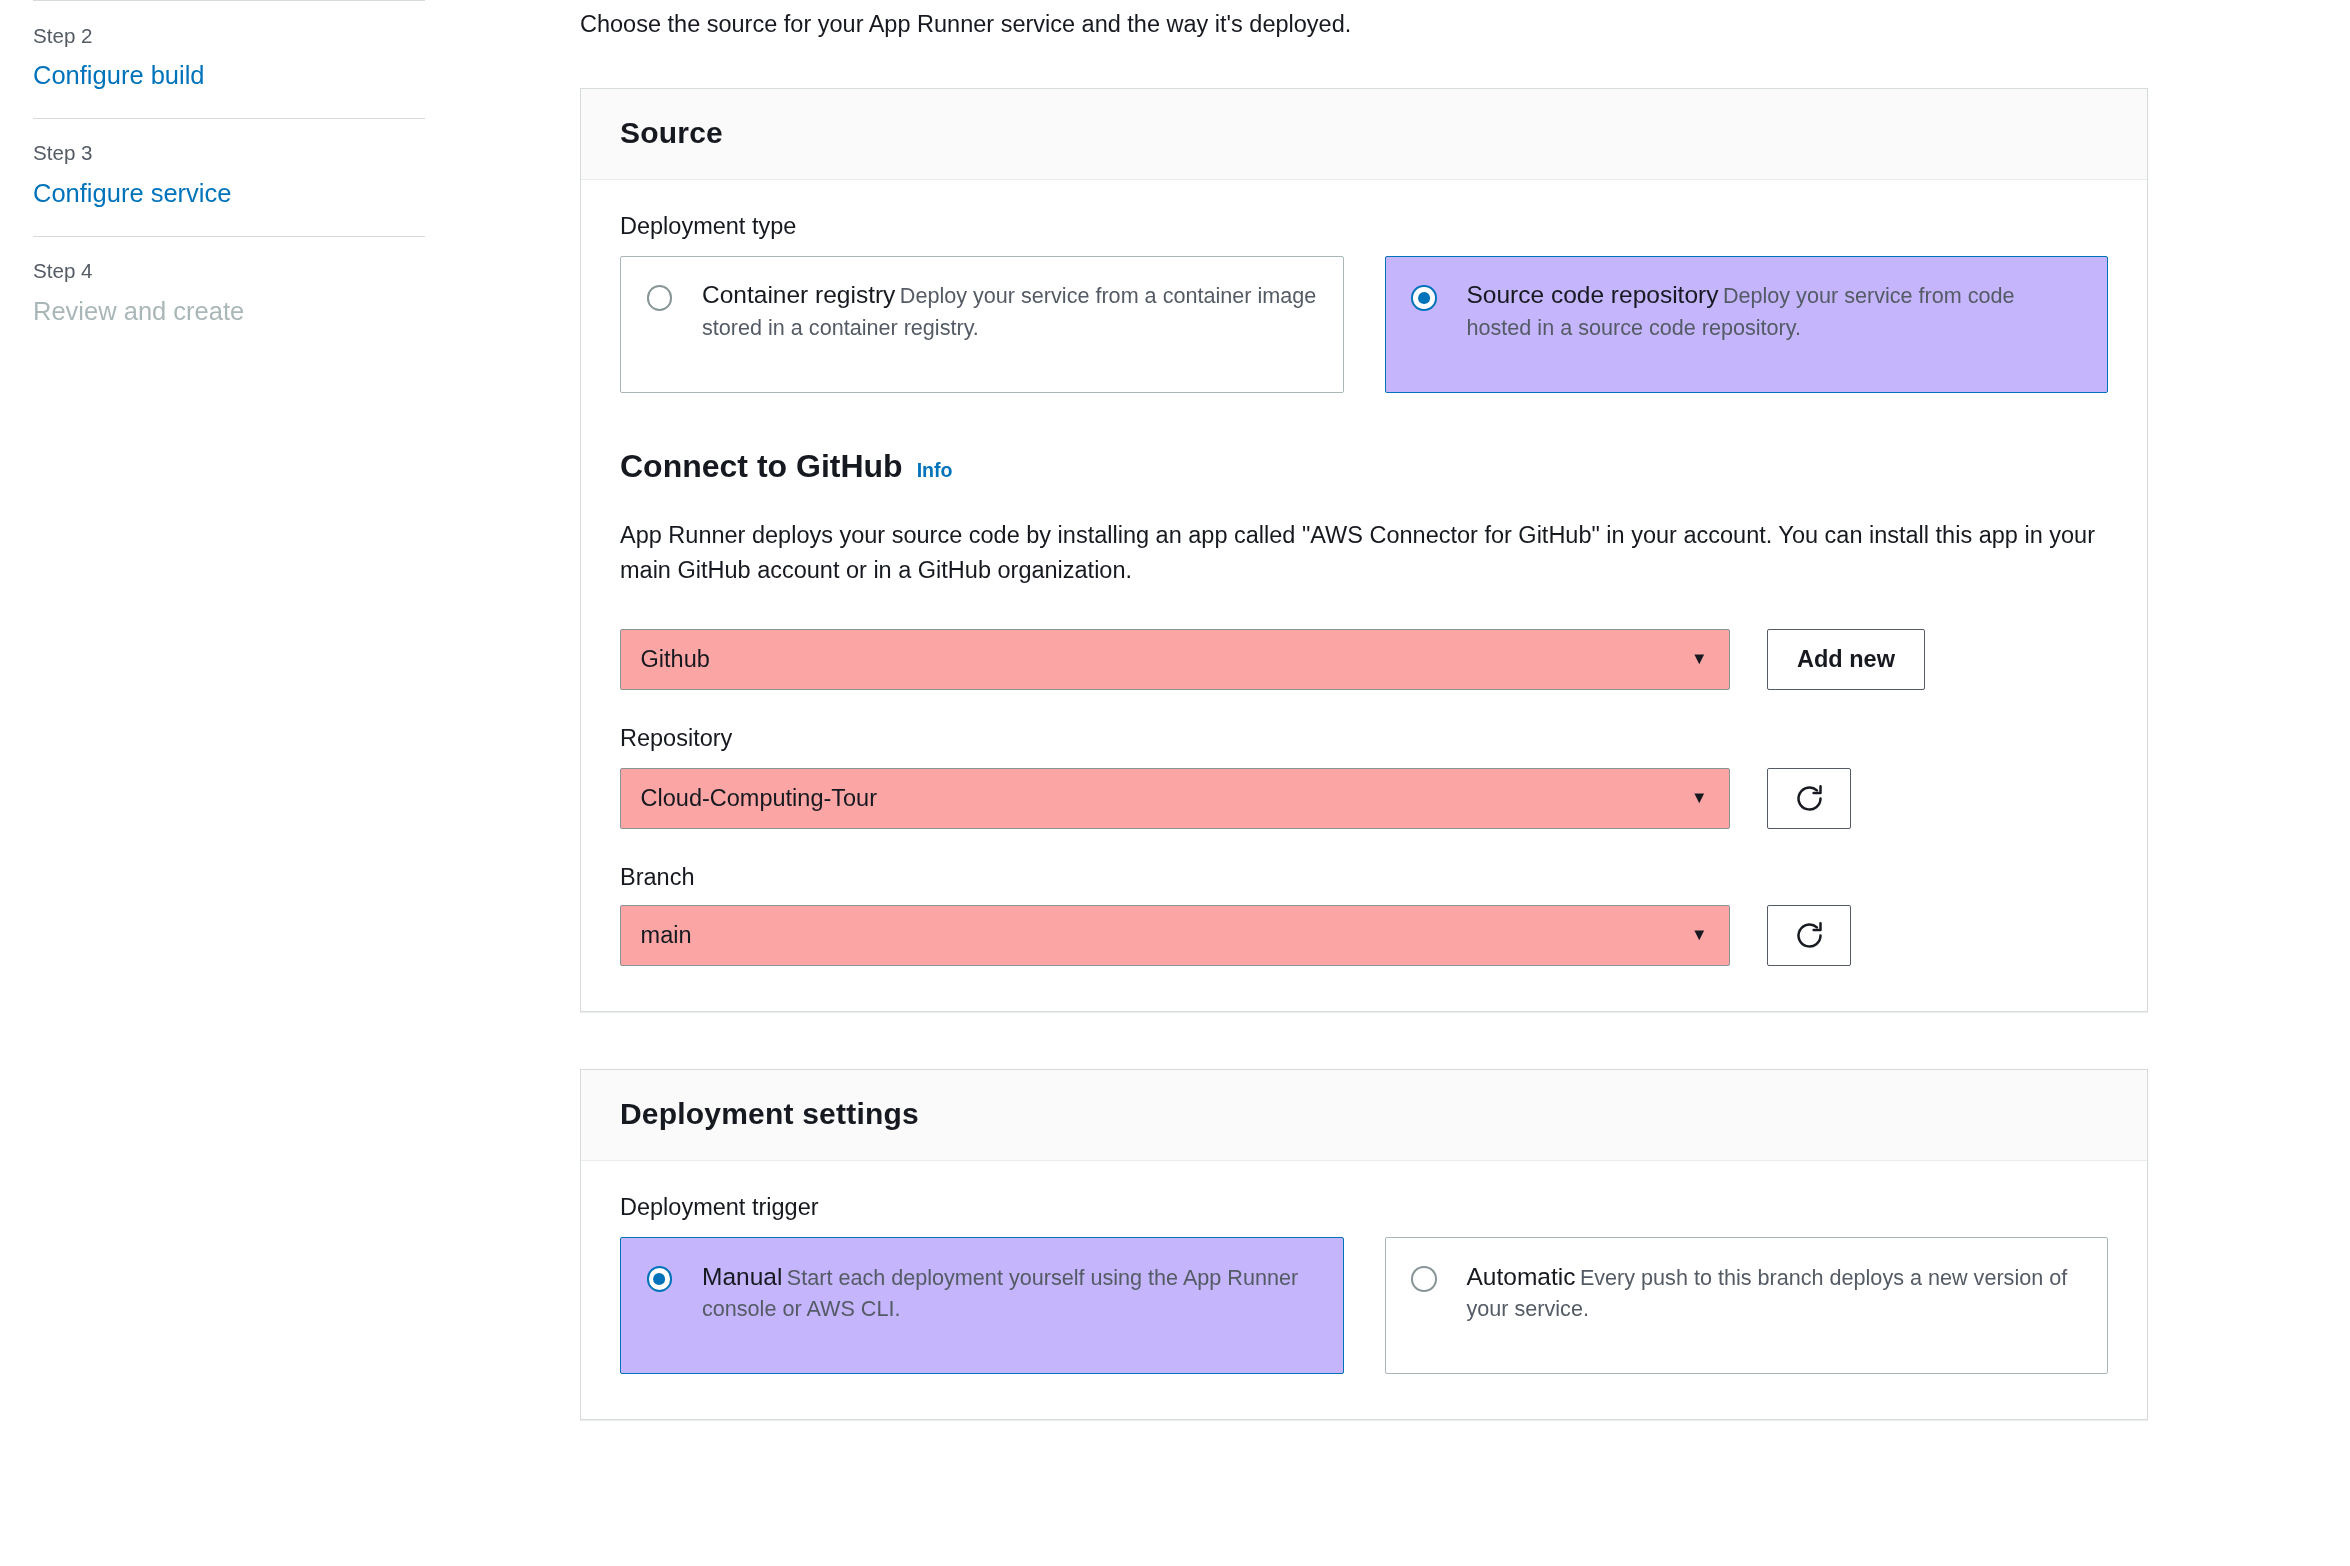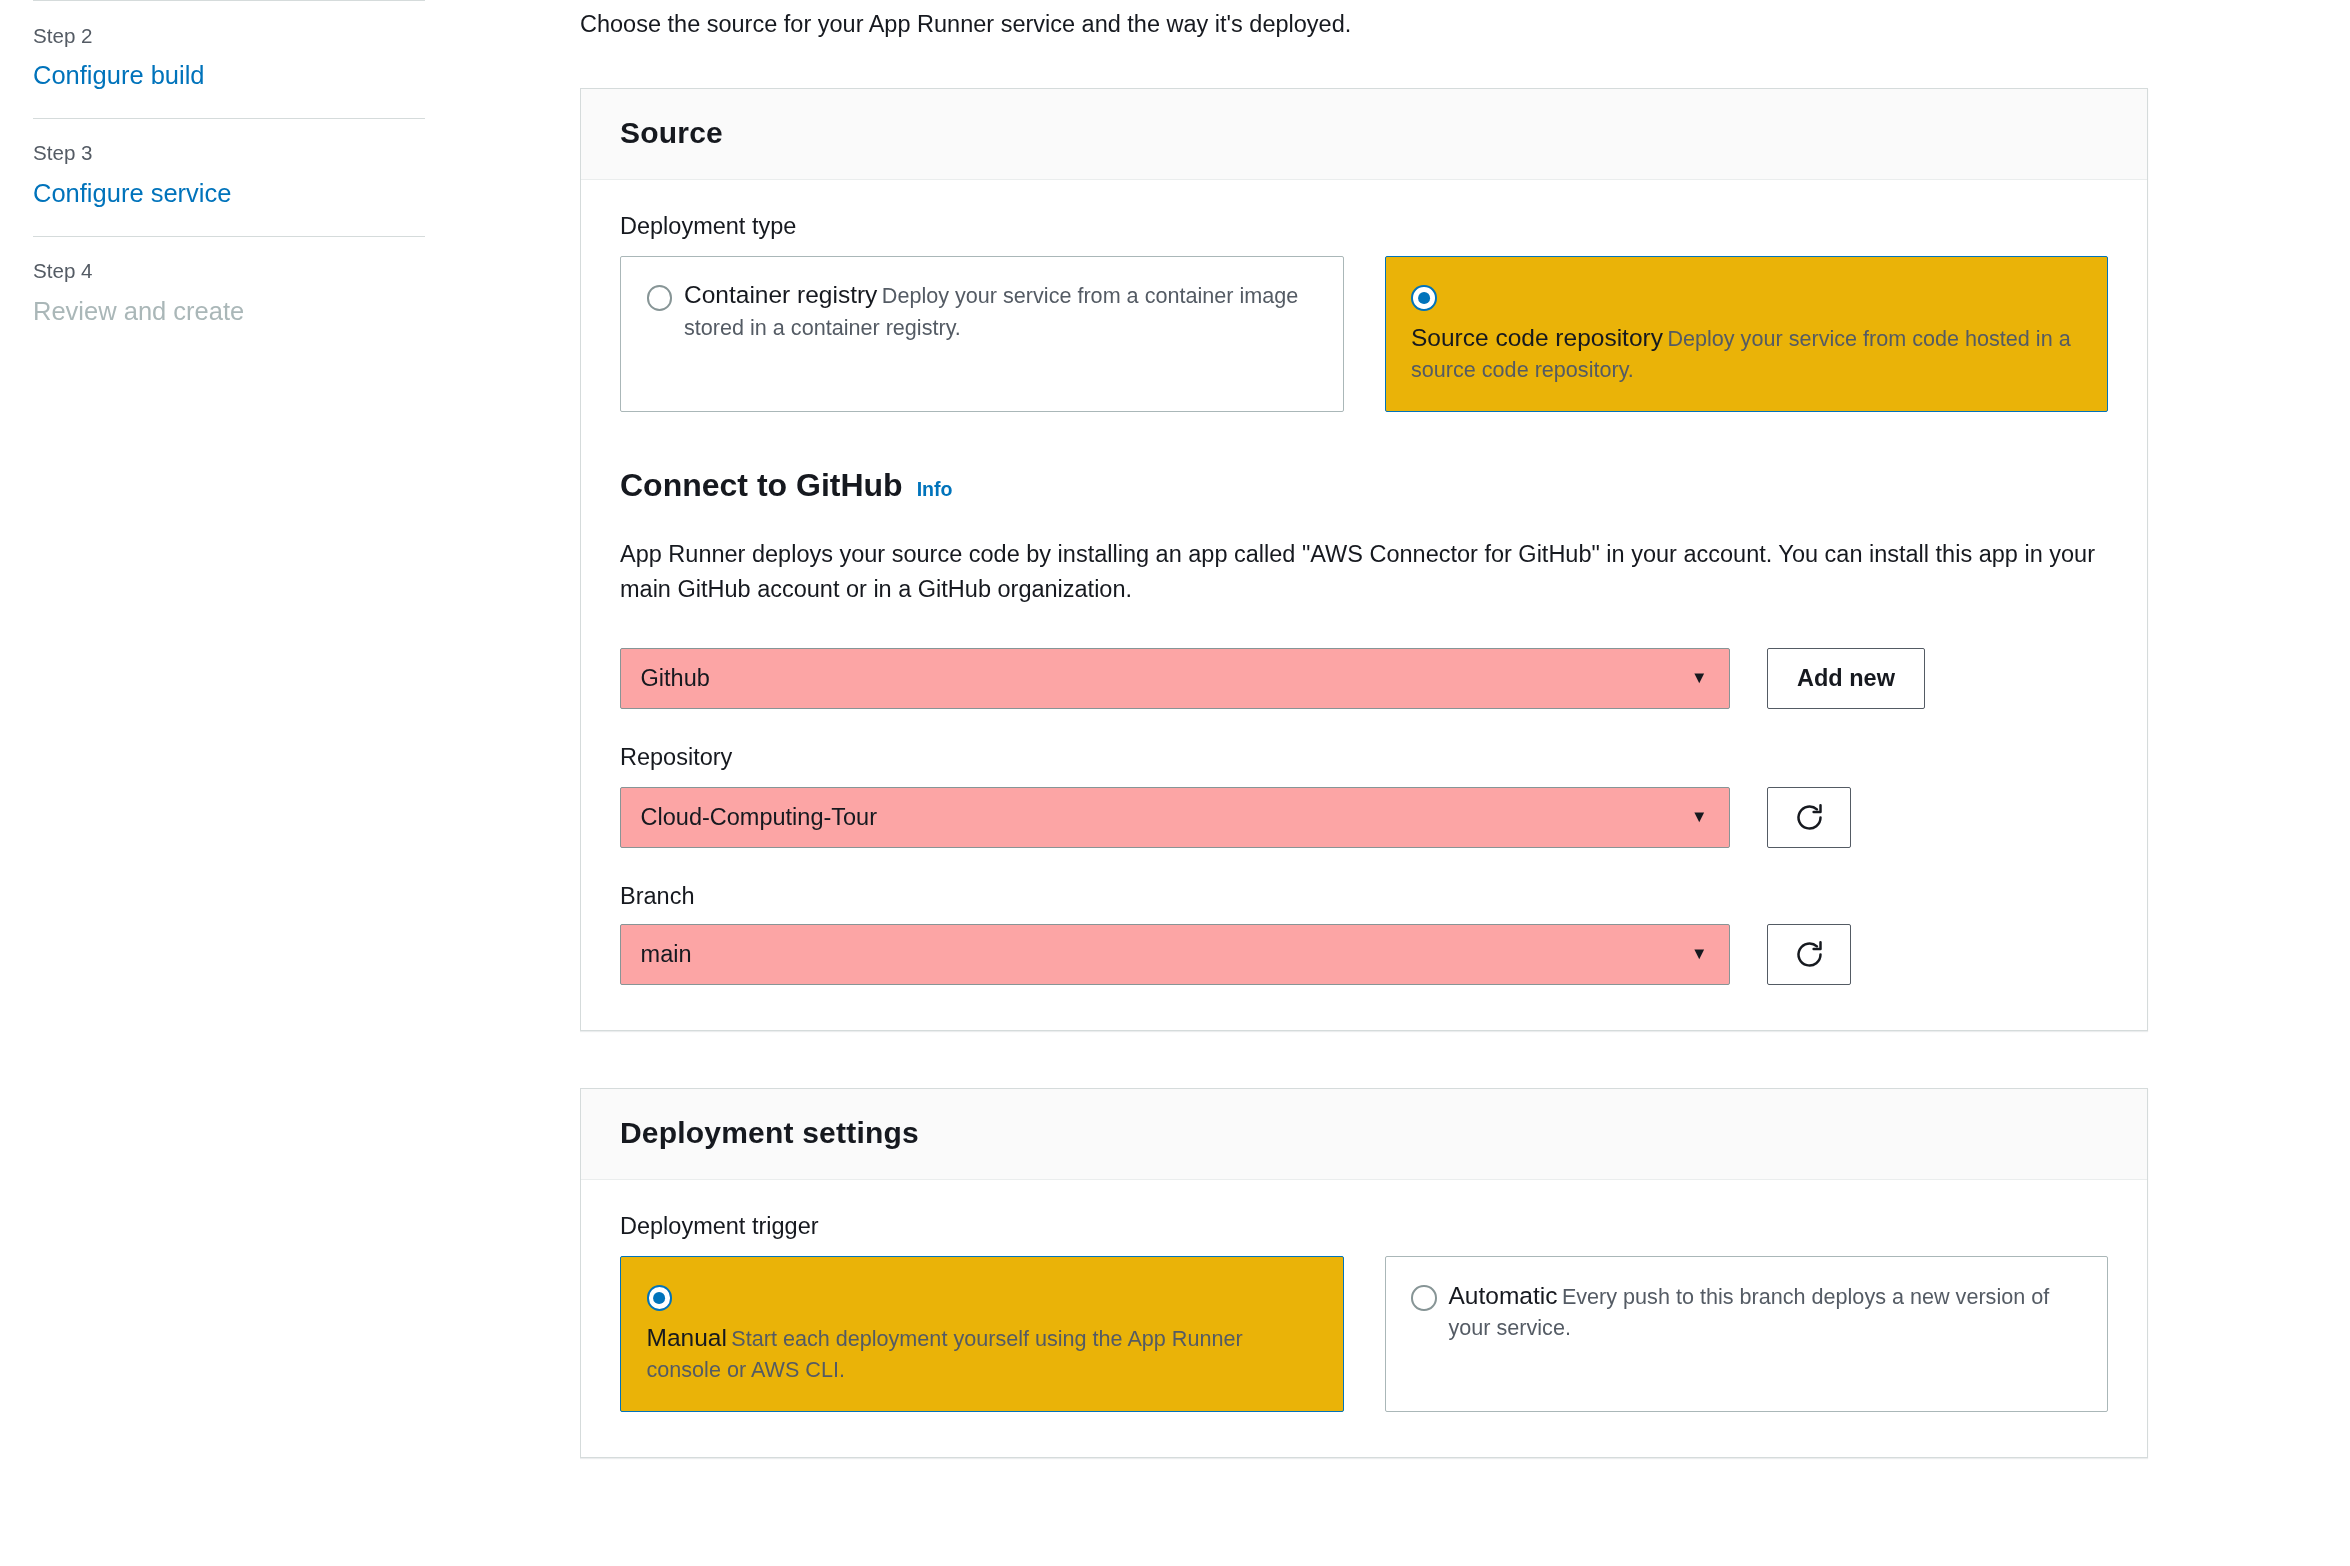--- a/index.html
+++ b/index.html
@@ -97,27 +97,26 @@
     gap: 41px;
   }
   .tile {
     flex: 1 1 0;
     border: 1px solid #aab7b8;
     border-radius: 2px;
     background: #ffffff;
     padding: 23.5px 25.5px 25.5px 25.5px;
     display: flex;
     align-items: flex-start;
-    gap: 12px;
+    gap: 30px;
     min-height: 137px;
   }
   .tile.selected {
     border: 1px solid #0073bb;
-    background: #eab308;
-    flex-direction: column;
+    background: #c4b5fd;
   }
   .radio {
     width: 25.5px;
     height: 25.5px;
     border-radius: 50%;
     border: 2px solid #879596;
     background: #fff;
     flex: 0 0 auto;
     margin-top: 4.9px;
     position: relative;

